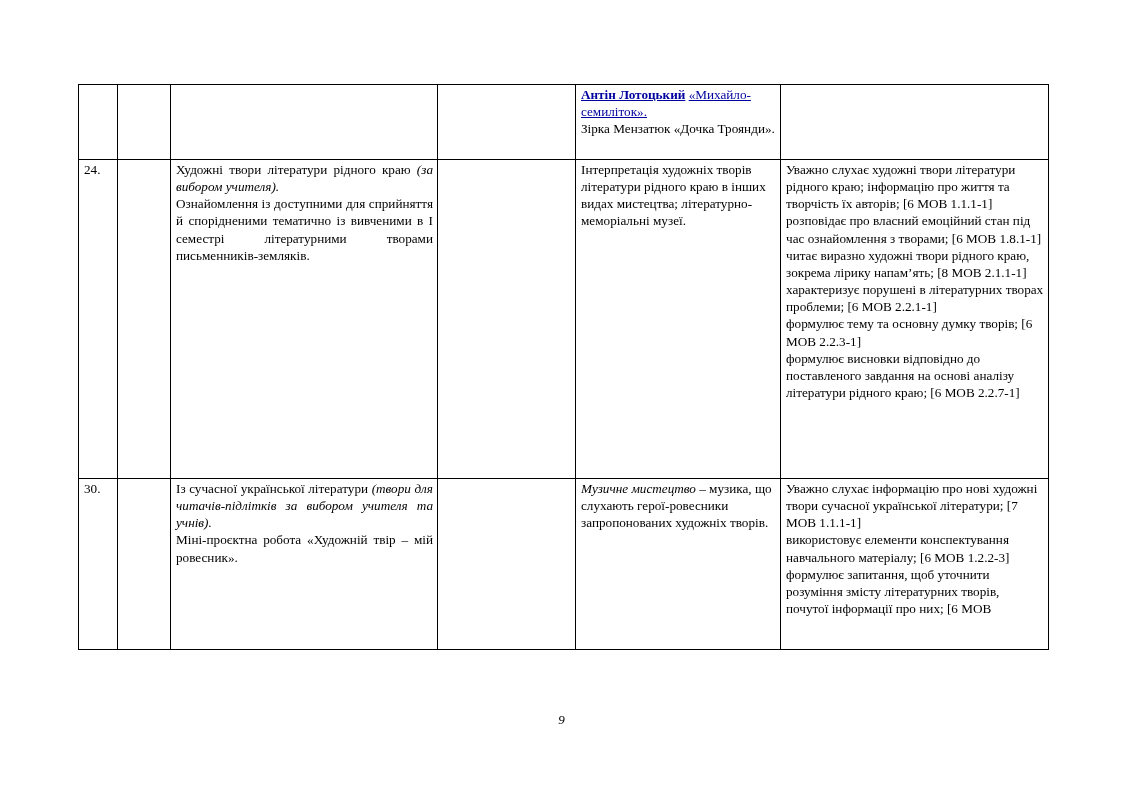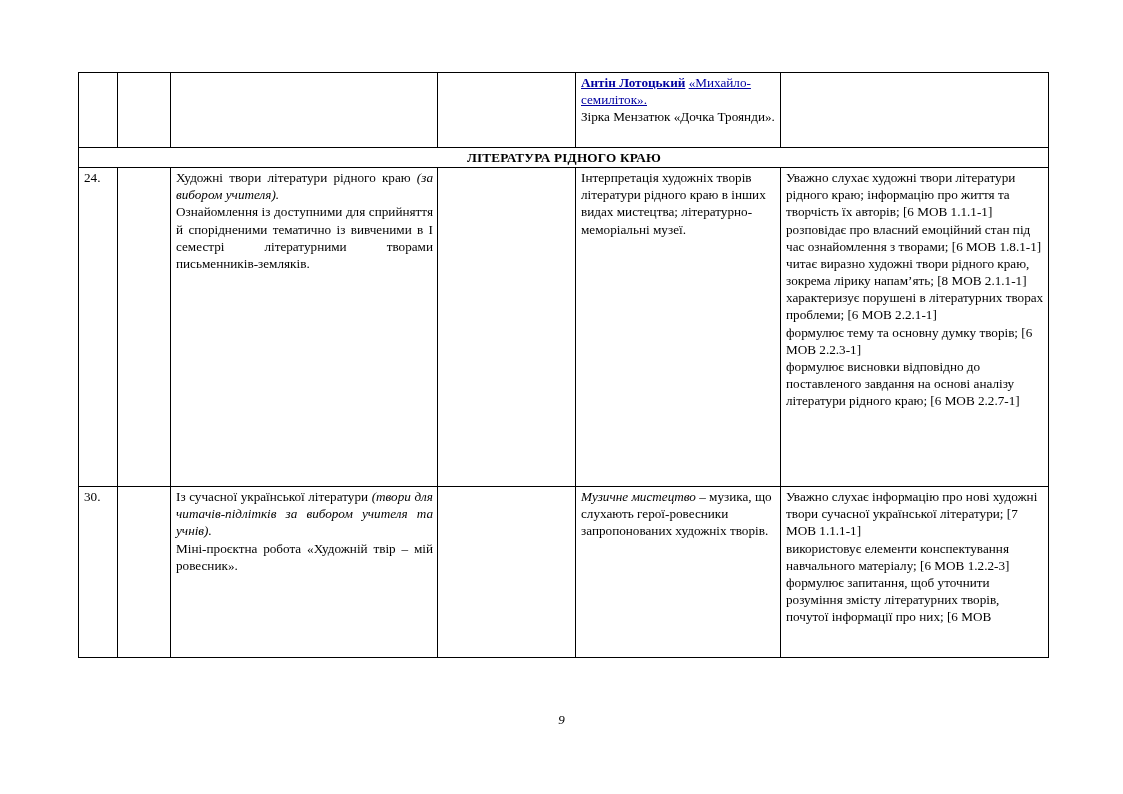--- a/index.html
+++ b/index.html
@@ -18,21 +18,21 @@
   .page {
     position: absolute;
     left: 0;
     top: 0;
     width: 1123px;
     height: 794px;
   }
   table.sched {
     position: absolute;
     left: 78px;
-    top: 72px;
+    top: 84px;
     width: 970px;
     border-collapse: collapse;
     table-layout: fixed;
   }
   table.sched td {
     border: 1px solid #000000;
     vertical-align: top;
     padding: 1px 4px 1px 5px;
     font-size: 13.2px;
     line-height: 1.30;
@@ -113,23 +113,20 @@
         <td></td>
         <td></td>
         <td>
           <p class="cell-p"><a class="link-b" href="#">Антін Лотоцький</a> <a class="link" href="#">«Михайло-семиліток».</a></p>
           <p class="cell-p"><span class="b">Зірка Мензатюк</span><span> «Дочка Троянди».</span></p>
         </td>
         <td></td>
       </tr>
 
 
-      <tr class="section-head">
-        <td colspan="6">ЛІТЕРАТУРА РІДНОГО КРАЮ</td>
-      </tr>
 
       <tr>
         <td class="num tall29">24.</td>
         <td></td>
         <td class="just">
           <p class="cell-p"><span class="b">Художні твори літератури рідного краю</span><span class="i"> (за вибором учителя).</span></p>
           <p class="cell-p">Ознайомлення із доступними для сприйняття й спорідненими тематично із вивченими в І семестрі літературними творами письменників-земляків.</p>
         </td>
         <td></td>
         <td>Інтерпретація художніх творів літератури рідного краю в інших видах мистецтва; літературно-меморіальні музеї.</td>

